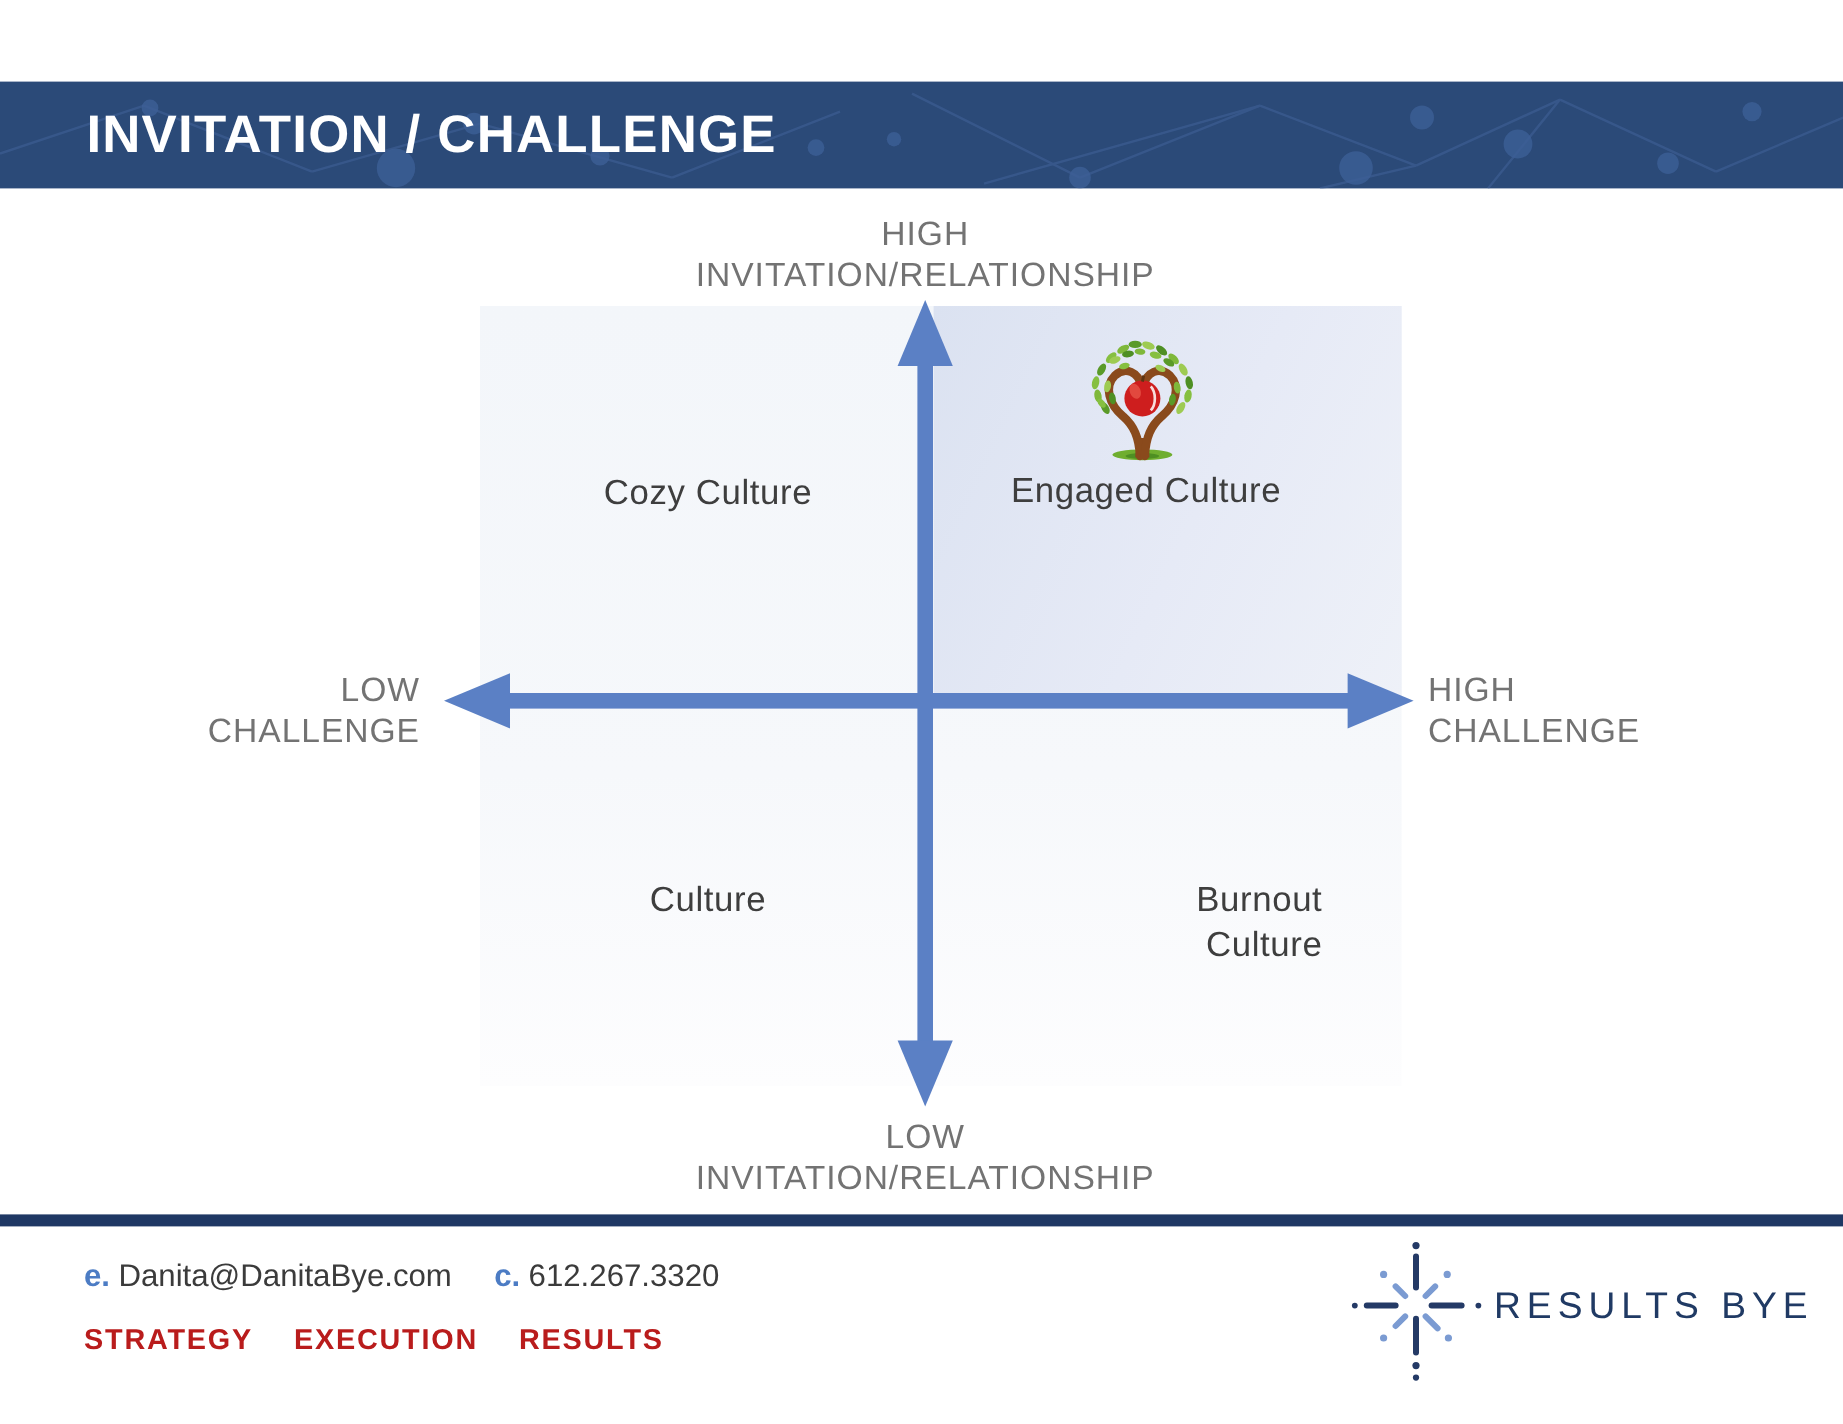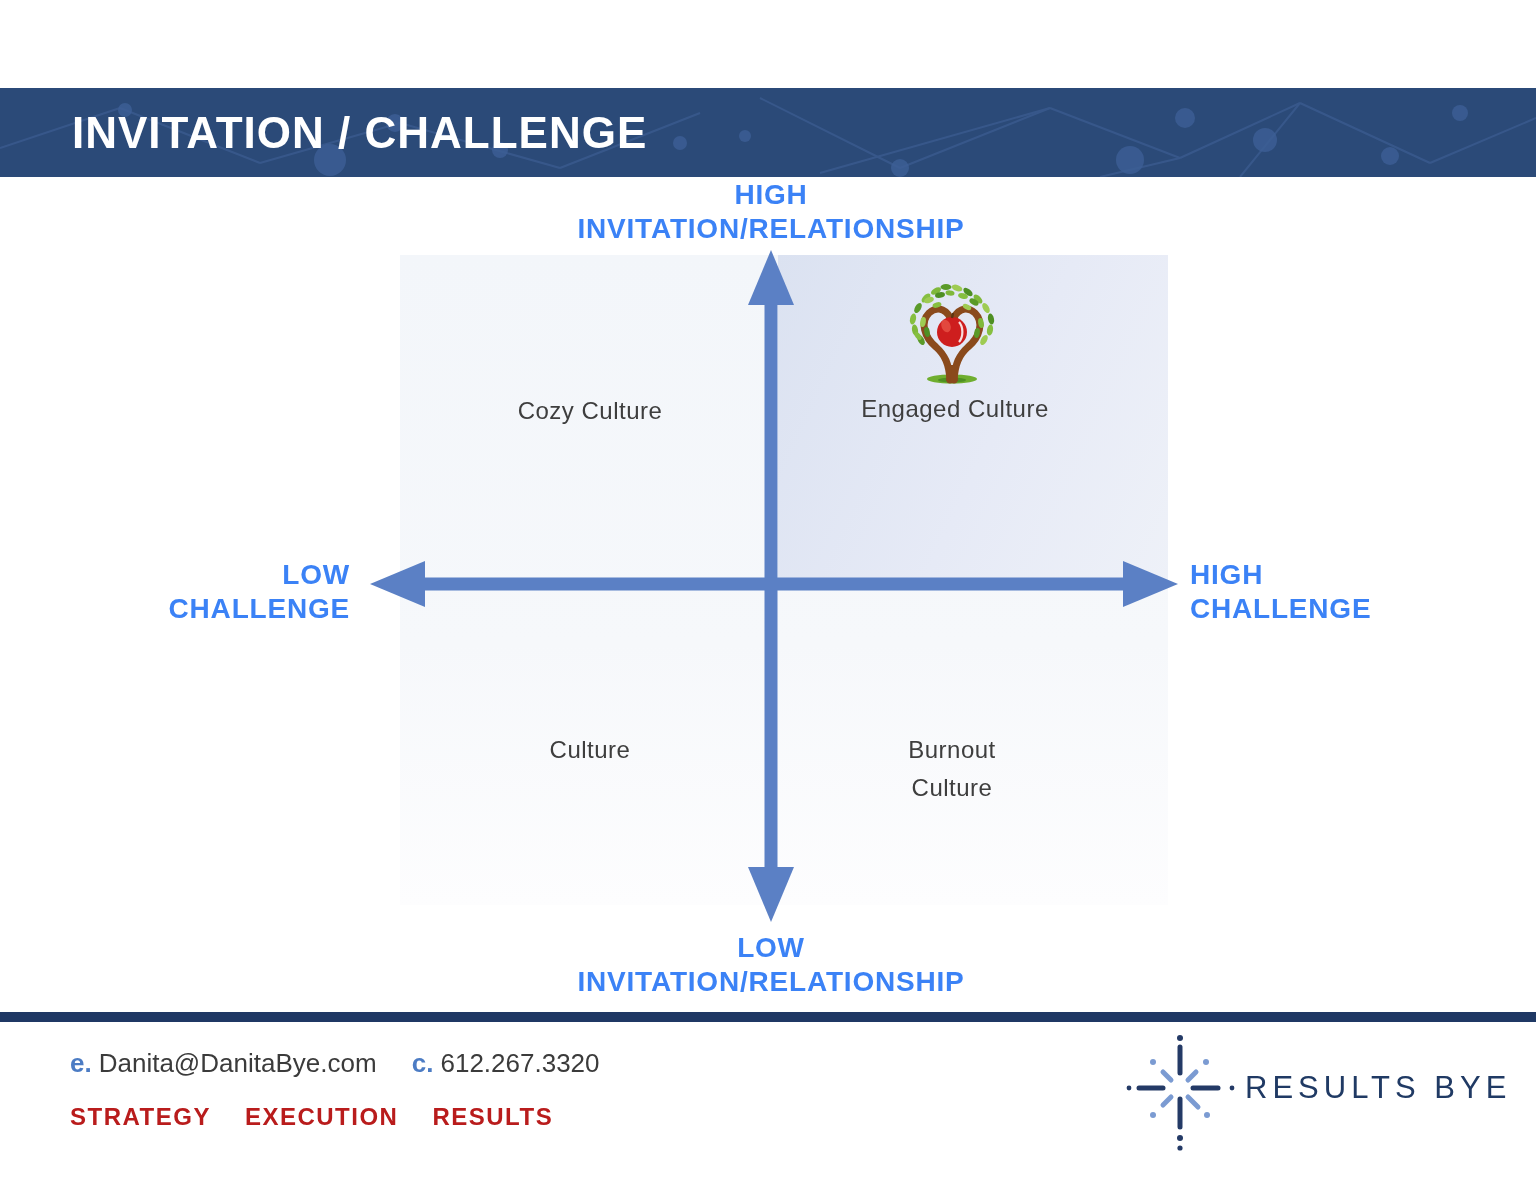--- a/index.html
+++ b/index.html
@@ -2,55 +2,55 @@
 <html><head>
 <meta charset="utf-8">
 <style>
   html,body { margin:0; padding:0; background:#ffffff; }
   .page {
     position:relative; width:1536px; height:1187px; background:#ffffff;
     overflow:hidden; font-family:"Liberation Sans", sans-serif;
   }
 
   
-  .header-bar { position:absolute; left:0; top:68px; width:1536px; height:89px; background:#2b4a78;margin-top:20px; }
+  .header-bar { position:absolute; left:0; top:68px; width:1536px; height:89px; background:#2b4a78; }
   .header-bar svg { position:absolute; left:0; top:0; }
   .page-title {
     position:absolute; left:72px; top:0; height:89px; display:flex; align-items:center;
     color:#ffffff; font-size:44px; font-weight:bold; letter-spacing:1px; white-space:pre;
   }
 
   
   .field-bg {
     position:absolute; left:400px; top:255px; width:768px; height:650px;
     background:linear-gradient(180deg,#f3f6fa 0%, #f6f8fb 60%, #fdfdfe 100%);
   }
   .quadrant-highlight {
     position:absolute; left:778px; top:255px; width:390px; height:330px;
     background:linear-gradient(115deg,#dbe2f1 0%, #e6eaf6 55%, #eef1f8 100%);
   }
   .axes-svg { position:absolute; left:0; top:0; pointer-events:none; }
 
   .axis-label {
-    position:absolute; color:#3b82f6; font-weight:bold; font-size:28px; line-height:34px;
+    position:absolute; color:#737373; font-weight:normal; font-size:28px; line-height:34px;
     letter-spacing:0.8px;
   }
   .axis-top    { left:471px; top:178px;  width:600px; text-align:center; }
   .axis-bottom { left:471px; top:931px;  width:600px; text-align:center; }
   .axis-left   { left:110px; top:558px;  width:240px; text-align:right; }
   .axis-right  { left:1190px; top:558px; width:280px; text-align:left; }
 
   .q-label {
-    position:absolute; color:#3e3e3e; font-size:24px; line-height:38px; font-weight:400;
+    position:absolute; color:#3e3e3e; font-size:29px; line-height:38px; font-weight:400;
     text-align:center; letter-spacing:0.5px;
   }
   .q-cozy    { left:440px; top:392px; width:300px; }
   .q-engaged { left:805px; top:390px; width:300px; }
   .q-bored   { left:440px; top:731px; width:300px; }
-  .q-burnout { left:802px; top:731px; width:300px; }
+  .q-burnout { left:802px; top:731px; width:300px;text-align:right; }
 
   .tree-logo { position:absolute; left:893px; top:278px; }
 
   
   .footer-divider { position:absolute; left:0; top:1012px; width:1536px; height:10px; background:#1f3864; }
   .footer-tagline {
     position:absolute; left:70px; top:1055px; display:flex; gap:34px;
     color:#b91c1c; font-size:24px; font-weight:bold; letter-spacing:1.5px;margin-top:48px;
   }
   .contact-line { position:absolute; left:70px; top:1048px; font-size:26px; color:#3b3b3b; }

